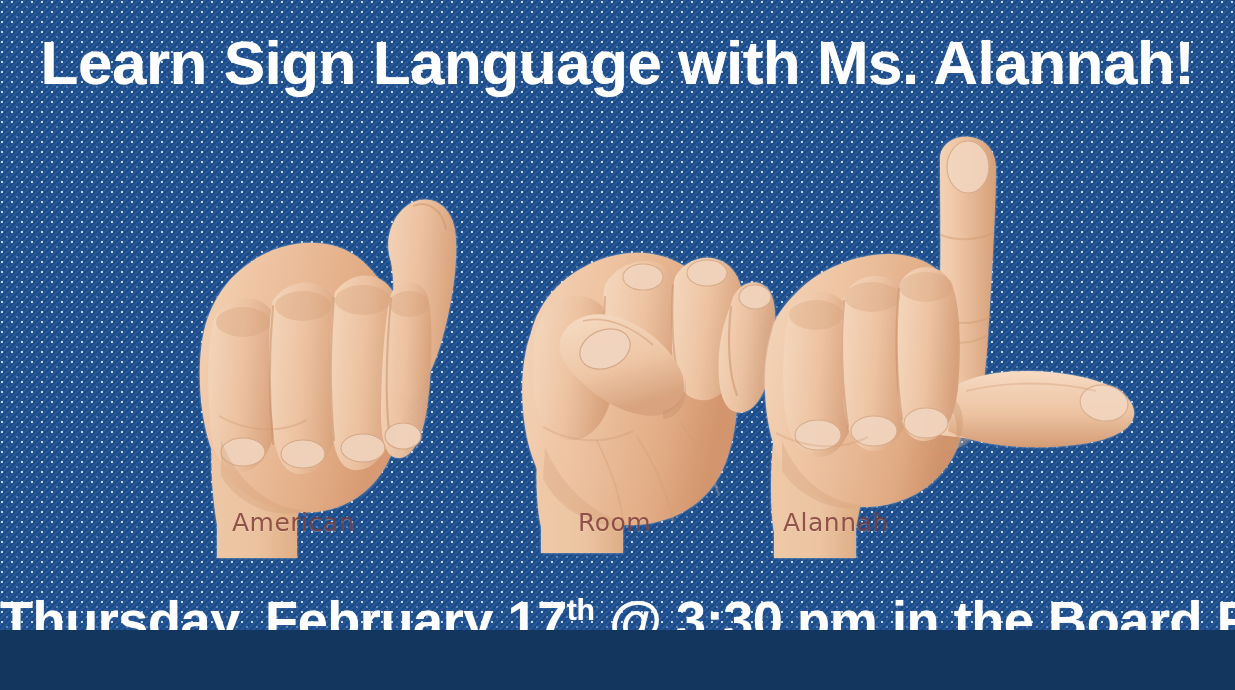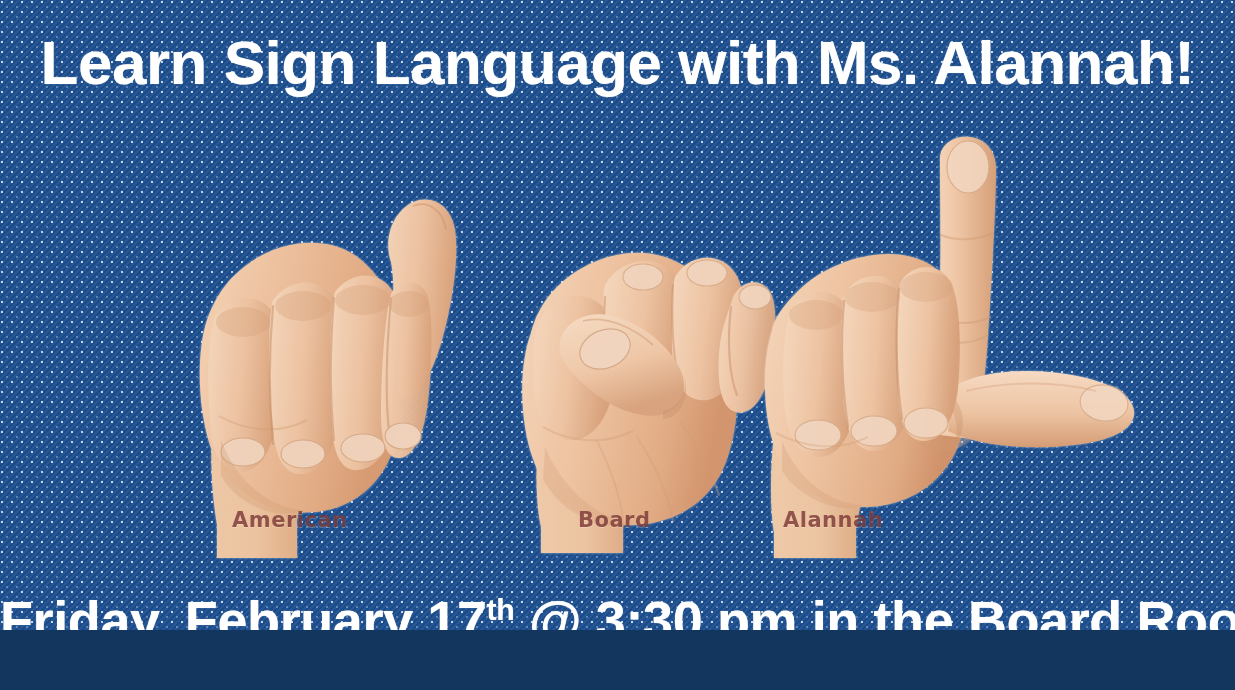--- a/index.html
+++ b/index.html
@@ -65,22 +65,22 @@
     position: absolute;
     filter: drop-shadow(0 0 1.2px rgba(255,255,255,0.55));
   }
   #hand-a { left: 185px; top: 190px; }
   #hand-s { left: 505px; top: 215px; }
   #hand-l { left: 760px; top: 135px; }
 
   .wrist-label {
     position: absolute;
     font-family: "DejaVu Sans", "Liberation Sans", sans-serif;
-    font-weight: bold;
-    font-size: 21px;
+    font-weight: normal;
+    font-size: 25px;
     letter-spacing: 0.5px;
     color: #7d3a38;
     opacity: 0.82;
     text-shadow: 0 1px 0 rgba(255,235,215,0.35);
     pointer-events: none;
     white-space: nowrap;
   }
   #label-american { left: 232px; top: 508px; }
   #label-sign     { left: 578px; top: 508px; }
   #label-language { left: 783px; top: 508px; }
@@ -227,21 +227,21 @@
 
       <g stroke="#cf9b74" stroke-width="2" fill="none" opacity="0.3" stroke-linecap="round">
         <path d="M 92 226 C 108 258, 118 290, 118 312"></path>
         <path d="M 132 222 C 152 252, 164 284, 168 306"></path>
         <path d="M 176 208 C 196 236, 208 262, 214 280"></path>
       </g>
       <path d="M 40 232 C 60 280, 100 306, 128 308 C 100 318, 56 300, 38 264 Z" fill="#cf9b74" opacity="0.28"></path>
       <path d="M 38 212 C 66 228, 100 230, 128 216" fill="none" stroke="#cf9b74" stroke-width="2" opacity="0.35"></path>
     </svg>
   </div>
-  <div class="wrist-label" id="label-sign">Board</div>
+  <div class="wrist-label" id="label-sign">Room</div>
 
   <div class="hand" id="hand-l">
     <svg width="390" height="425" viewBox="0 0 390 425" xmlns="http://www.w3.org/2000/svg">
       <defs>
         <linearGradient id="skinL" x1="0" y1="0" x2="1" y2="0.25">
           <stop offset="0%" stop-color="#f4d6bb"></stop>
           <stop offset="40%" stop-color="#eec3a1"></stop>
           <stop offset="80%" stop-color="#e0ab84"></stop>
           <stop offset="100%" stop-color="#d0926a"></stop>
         </linearGradient>
@@ -320,16 +320,16 @@
         <ellipse cx="166" cy="288" rx="22" ry="15"></ellipse>
       </g>
 
       <path d="M 22 306 C 40 350, 76 370, 104 370 C 80 380, 40 364, 22 336 Z" fill="#cf9b74" opacity="0.3"></path>
       <path d="M 16 298 C 46 314, 80 316, 108 302" fill="none" stroke="#cf9b74" stroke-width="2" opacity="0.32"></path>
     </svg>
   </div>
   <div class="wrist-label" id="label-language">Alannah</div>
 
   <div class="footline">
-    <span>Friday, February 17</span><sup>th</sup><span> @ 3:30 pm in the Board Room</span>
+    <span>Thursday, February 17</span><sup>th</sup><span> @ 3:30 pm in the Board Room</span>
   </div>
 
 </div>
 
 </body></html>

